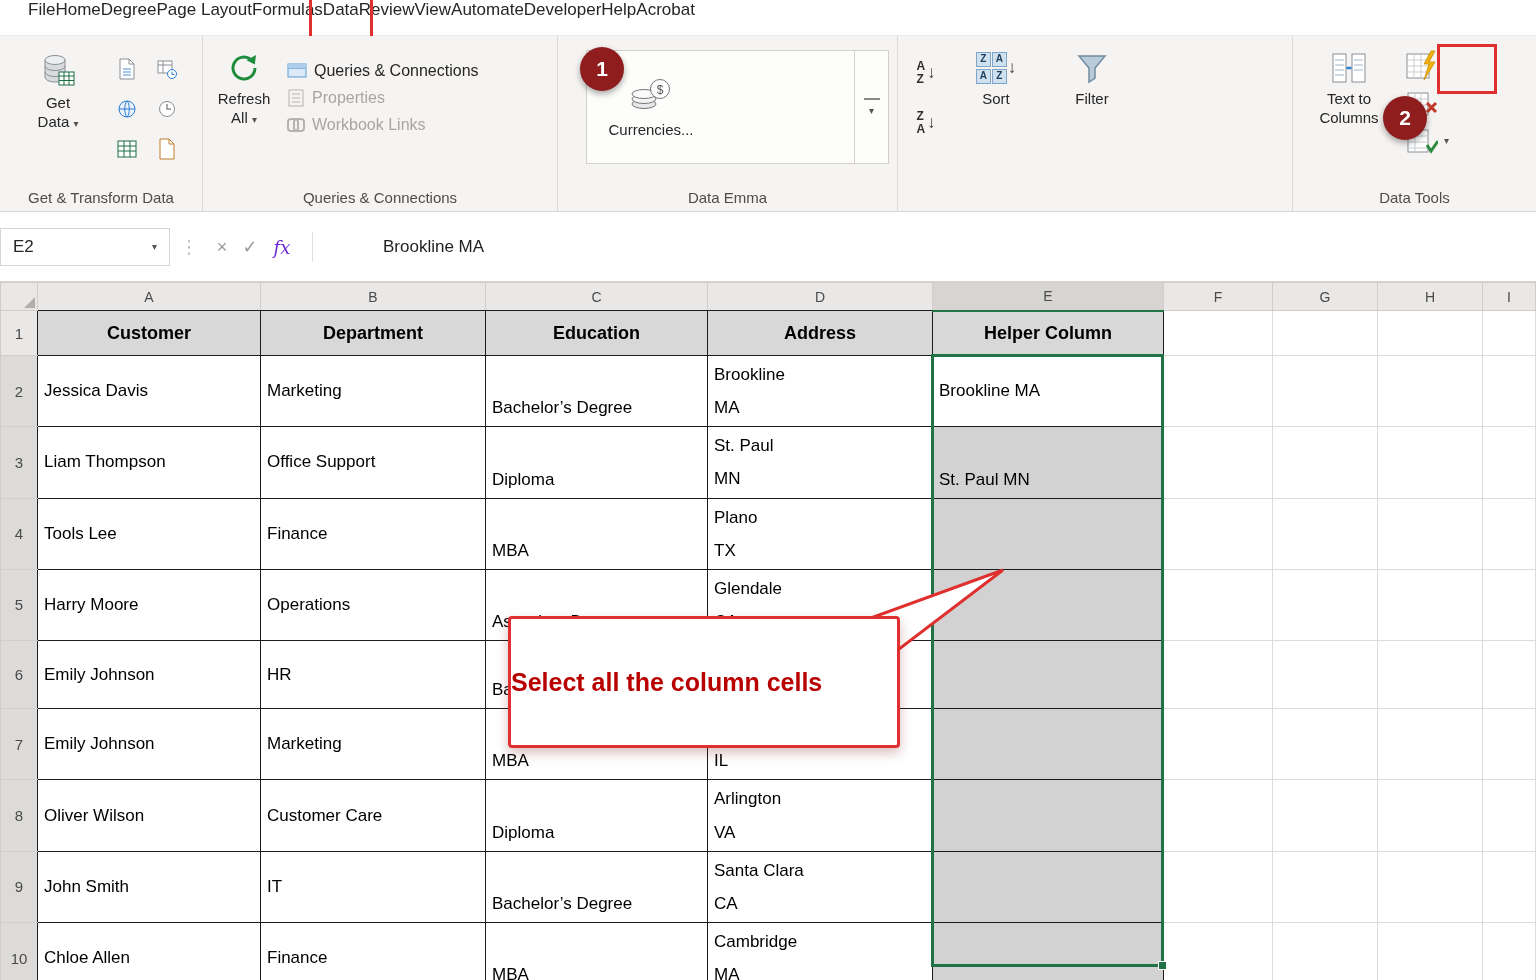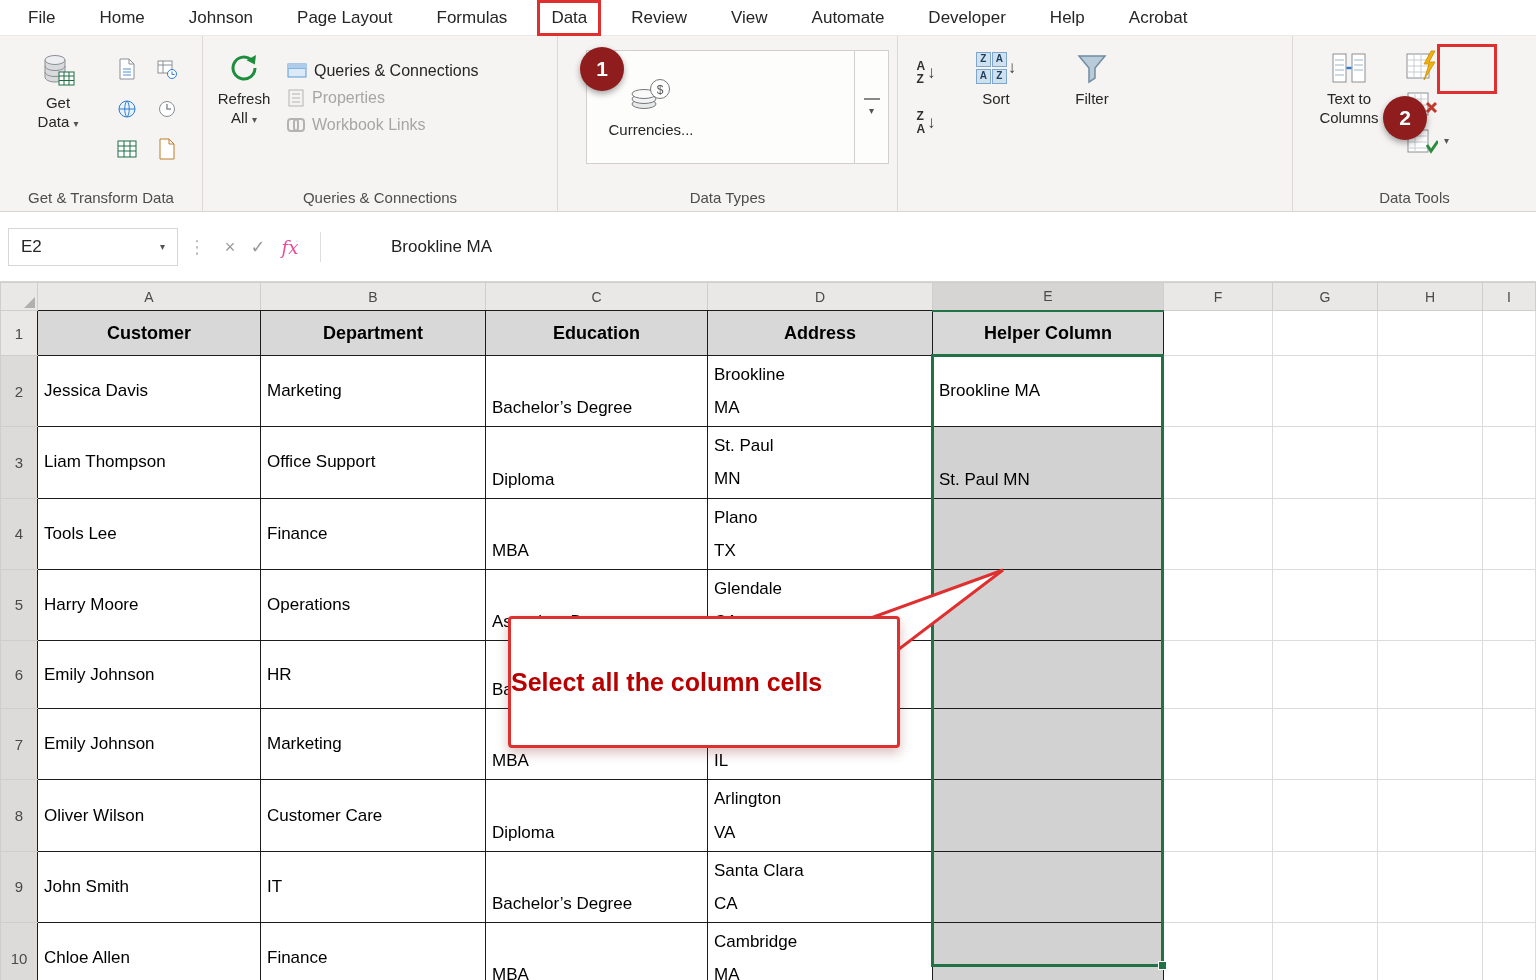--- a/index.html
+++ b/index.html
@@ -1,21 +1,21 @@
 <!DOCTYPE html>
 <html><head>
 <meta charset="utf-8">
 <style>
   *{box-sizing:border-box;margin:0;padding:0}
   html,body{width:1536px;height:980px;overflow:hidden;background:#fff;
     font-family:"Liberation Sans",sans-serif;color:#262626;position:relative}
 
   
   .menubar{position:absolute;top:0;left:0;width:1536px;height:36px;background:#fff;
-    display:flex;align-items:center;gap:44px;padding-left:28px;font-size:17px;border-bottom:1px solid #eceae8}
+    display:flex;padding-left:28px;font-size:17px;border-bottom:1px solid #eceae8}
   .menu-item{cursor:default;white-space:nowrap}
   .menu-item.active{position:relative;font-weight:400}
   .menu-item.active::after{content:"";position:absolute;inset:-8px -14px;border:3px solid #e02f2f}
 
   
   .ribbon{position:absolute;top:36px;left:0;width:1536px;height:176px;background:#f6f4f2;
     border-bottom:1px solid #d8d5d3;display:flex}
   .rgroup{position:relative;height:100%;border-right:1px solid #ddd9d6;padding:10px 8px 28px;display:flex;align-items:flex-start}
   .glabel{position:absolute;bottom:5px;left:0;right:0;text-align:center;font-size:15px;color:#4f4d4b;white-space:nowrap}
   .bigbtn{display:flex;flex-direction:column;align-items:center;justify-content:flex-start;
@@ -45,26 +45,26 @@
   .sortsq{width:15px;height:15px;background:#cfe0ef;border:1px solid #7fa6c8;font-size:10px;font-weight:bold;
     display:flex;align-items:center;justify-content:center;color:#1f3f5f}
   .sortcol{display:flex;flex-direction:column;gap:2px}
   
   .g5{flex:1;gap:10px;padding-left:12px}
   .toolcol{display:flex;flex-direction:column;gap:5px;padding-top:2px}
   .toolrow{display:flex;align-items:center;gap:3px}
 
   
   .fbar{position:absolute;top:213px;left:0;width:1536px;height:69px;background:#fff;
-    border-bottom:1px solid #d8d6d4;display:flex;align-items:center;padding-left:8px}
+    border-bottom:1px solid #d8d6d4;display:flex;align-items:center;padding-left:0}
   .namebox{width:170px;height:38px;border:1px solid #d8d6d4;background:#fff;display:flex;
     align-items:center;justify-content:space-between;padding:0 12px;font-size:17px}
   .fsep{color:#b9b7b5;font-size:18px;margin:0 10px}
   .fbtn{width:28px;text-align:center;font-size:18px;color:#9a9896}
-  .fx{font-family:"DejaVu Serif",serif;font-style:italic;font-size:18px;color:#ec4899;width:36px}
+  .fx{font-family:"DejaVu Serif",serif;font-style:italic;font-size:18px;color:#6d28d9;width:36px}
   .vline{width:1px;height:30px;background:#e0dedc;margin:0 12px}
   .fvalue{font-size:17px;color:#1f1f1f;margin-left:58px}
 
   
   .sheet{position:absolute;top:282px;left:0;width:1536px;height:698px;overflow:hidden;background:#fff}
   table{border-collapse:collapse;table-layout:fixed;width:1536px}
   td,th{overflow:hidden;white-space:nowrap}
   .colhead-row{height:28px}
   .hdr-row{height:45px}
   .datarow{height:68px}
@@ -99,21 +99,21 @@
     border:3px solid #e02f2f;border-radius:4px;display:flex;align-items:center;justify-content:flex-start;
     z-index:6;box-shadow:0 5px 12px rgba(120,20,20,.28)}
   .callout-text{color:#b80000;font-weight:bold;font-size:25px}
 </style>
 </head>
 <body>
 
 <div class="menubar">
     <div class="menu-item">File</div>
     <div class="menu-item">Home</div>
-    <div class="menu-item">Johnson</div>
+    <div class="menu-item">Degree</div>
     <div class="menu-item">Page Layout</div>
     <div class="menu-item">Formulas</div>
     <div class="menu-item active">Data</div>
     <div class="menu-item">Review</div>
     <div class="menu-item">View</div>
     <div class="menu-item">Automate</div>
     <div class="menu-item">Developer</div>
     <div class="menu-item">Help</div>
     <div class="menu-item">Acrobat</div>
   </div>
@@ -224,21 +224,21 @@
           <circle cx="31" cy="12" r="9.5" fill="#fff" stroke="#777"></circle>
           <text x="31" y="16.5" text-anchor="middle" font-size="12" fill="#555">$</text>
         </svg>
         <span>Currencies...</span>
       </div>
       <div class="gal-strip">
         <span style="width:16px;border-top:2px solid #8a8886"></span>
         <span class="caret">▾</span>
       </div>
     </div>
-    <div class="glabel">Data Types</div>
+    <div class="glabel">Data Emma</div>
   </div>
 
   <div class="rgroup g4">
     <div class="azcol">
       <div class="azbox">
         <span class="azletters">A<br>Z</span>
         <span class="azdown">↓</span>
       </div>
       <div class="azbox">
         <span class="azletters">Z<br>A</span>

